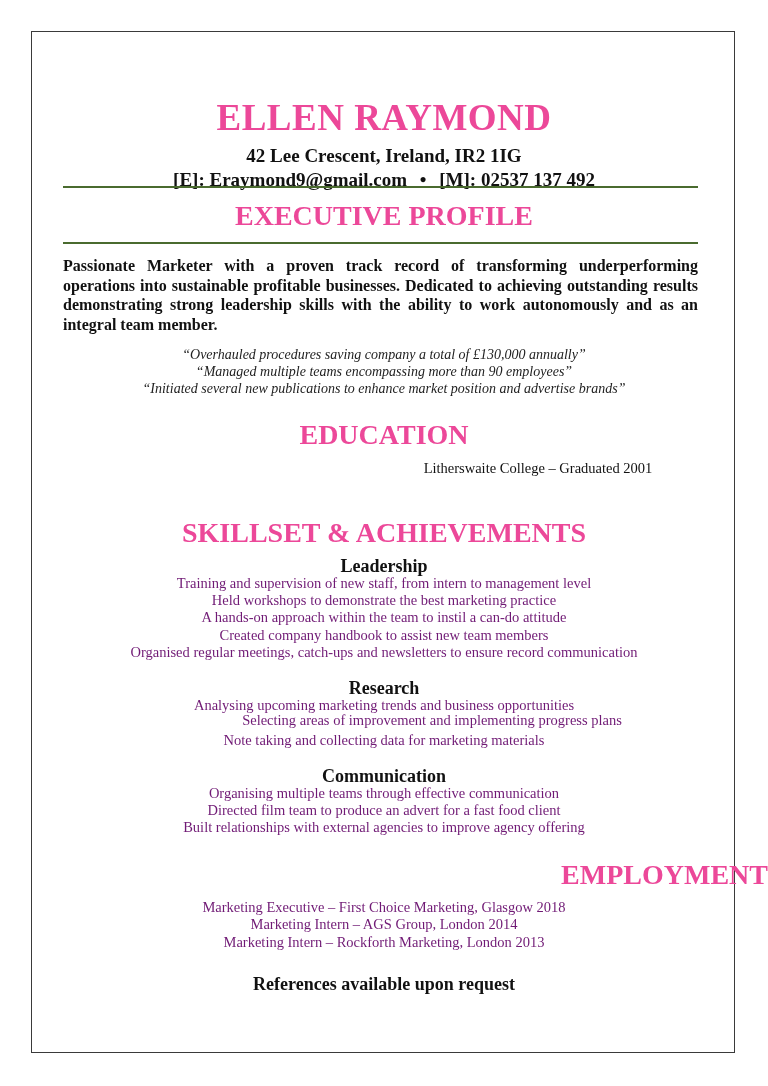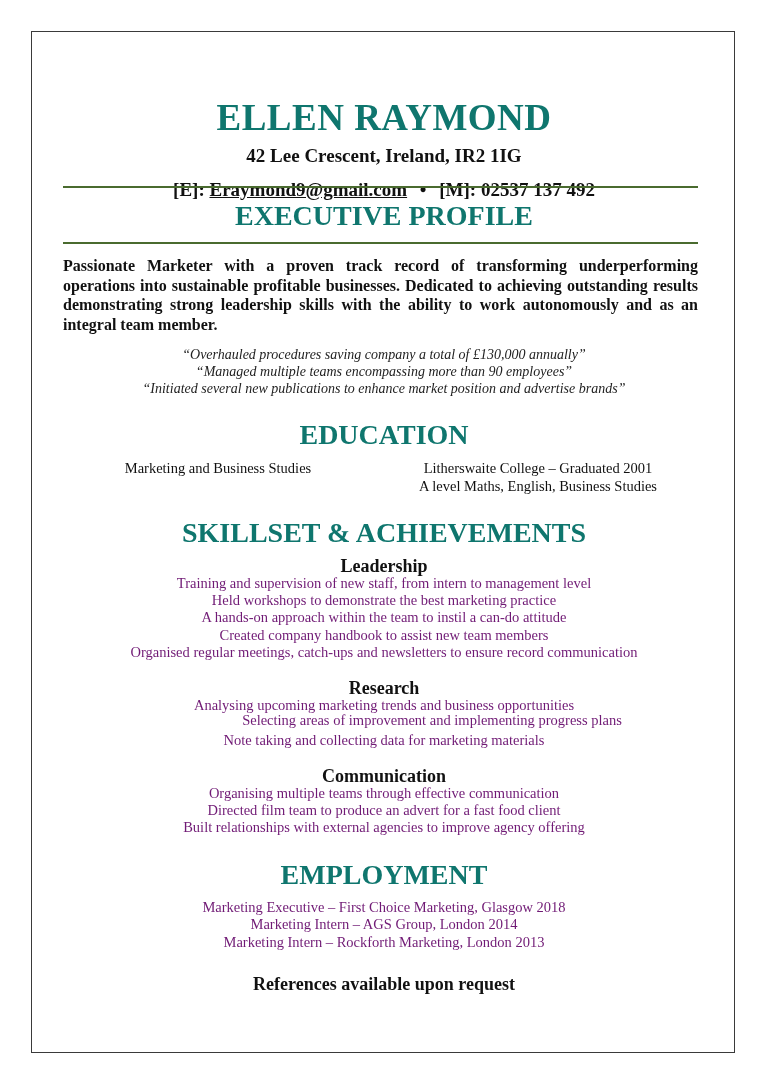--- a/index.html
+++ b/index.html
@@ -1,62 +1,60 @@
 <!DOCTYPE html>
 <html><head>
 <meta charset="utf-8">
 <style>
   html, body { margin:0; padding:0; background:#fff; }
   body { width:768px; height:1086px; position:relative; font-family:"DejaVu Serif", serif; color:#111; overflow:hidden; }
   .frame { position:absolute; left:31px; top:31px; width:704px; height:1022px; border:1px solid #3a3a3a; box-sizing:border-box; }
   .abs { position:absolute; left:0; width:768px; text-align:center; white-space:nowrap; }
-  .green { color:#0f766e; font-weight:bold; font-family:"Liberation Serif", serif; }
+  .green { color:#ec4899; font-weight:bold; font-family:"Liberation Serif", serif; }
   .name { top:96px; font-size:37px; letter-spacing:0.5px; line-height:44px; }
   .contact { font-family:"Liberation Serif", serif; font-weight:bold; font-size:19px; line-height:19px; }
   .rule { position:absolute; left:63px; width:635px; height:2px; background:#4a6b2f; }
   .h2 { font-size:28px; line-height:26px; }
   .profile { position:absolute; left:63px; width:635px; top:256px; font-family:"Liberation Serif", serif; font-weight:bold; font-size:16px; line-height:19.5px; text-align:justify; text-align-last:left; }
   .quote { font-family:"Liberation Serif", serif; font-style:italic; font-size:14px; line-height:17.5px; color:#222; }
   .body { font-family:"Liberation Serif", serif; font-size:14.5px; line-height:17.5px; color:#701a75; }
   .sub { font-family:"Liberation Serif", serif; font-weight:bold; font-size:18px; line-height:18px; }
   .edu-col { position:absolute; top:459px; width:320px; text-align:center; font-family:"Liberation Serif", serif; font-size:14.5px; line-height:18px; }
   a.email { color:#111; text-decoration:underline; }
 </style>
 </head>
 <body>
 
 <div class="frame"></div>
 
 <div class="abs green name">ELLEN RAYMOND</div>
 <div class="abs contact" style="top:146px;">42 Lee Crescent, Ireland, IR2 1IG</div>
-<div class="abs contact" style="top:180px;">
+<div class="abs contact" style="top:170px;">
   <span>[E]:</span>
   <a class="email">Eraymond9@gmail.com</a>
   <span style="margin:0 8px;">•</span>
   <span>[M]:</span>
   <span>02537 137 492</span>
 </div>
 
 <div class="rule" style="top:186px;"></div>
 <div class="abs green h2" style="top:203px;">EXECUTIVE PROFILE</div>
 <div class="rule" style="top:242px;"></div>
 
 <div class="profile">Passionate Marketer with a proven track record of transforming underperforming operations into sustainable profitable businesses. Dedicated to achieving outstanding results demonstrating strong leadership skills with the ability to work autonomously and as an integral team member.</div>
 
 <div class="abs quote" style="top:346px;">“Overhauled procedures saving company a total of £130,000 annually”</div>
 <div class="abs quote" style="top:363px;">“Managed multiple teams encompassing more than 90 employees”</div>
 <div class="abs quote" style="top:380px;">“Initiated several new publications to enhance market position and advertise brands”</div>
 
 <div class="abs green h2" style="top:422px;">EDUCATION</div>
 <div class="edu-col" style="left:58px;">
-  <div>Marketing and Business Studies</div>
 </div>
 <div class="edu-col" style="left:378px;">
   <div>Litherswaite College – Graduated 2001</div>
-  <div>A level Maths, English, Business Studies</div>
 </div>
 
 <div class="abs green h2" style="top:520px;">SKILLSET &amp; ACHIEVEMENTS</div>
 
 <div class="abs sub" style="top:557px;">Leadership</div>
 <div class="abs body" style="top:575px;">Training and supervision of new staff, from intern to management level</div>
 <div class="abs body" style="top:592px;">Held workshops to demonstrate the best marketing practice</div>
 <div class="abs body" style="top:609px;">A hands-on approach within the team to instil a can-do attitude</div>
 <div class="abs body" style="top:627px;">Created company handbook to assist new team members</div>
 <div class="abs body" style="top:644px;">Organised regular meetings, catch-ups and newsletters to ensure record communication</div>
@@ -64,18 +62,18 @@
 <div class="abs sub" style="top:679px;">Research</div>
 <div class="abs body" style="top:697px;">Analysing upcoming marketing trends and business opportunities</div>
 <div class="abs body" style="top:712px;margin-left:48px;">Selecting areas of improvement and implementing progress plans</div>
 <div class="abs body" style="top:732px;">Note taking and collecting data for marketing materials</div>
 
 <div class="abs sub" style="top:767px;">Communication</div>
 <div class="abs body" style="top:785px;">Organising multiple teams through effective communication</div>
 <div class="abs body" style="top:802px;">Directed film team to produce an advert for a fast food client</div>
 <div class="abs body" style="top:819px;">Built relationships with external agencies to improve agency offering</div>
 
-<div class="abs green h2" style="top:862px;">EMPLOYMENT</div>
+<div class="abs green h2" style="top:862px;text-align:right;">EMPLOYMENT</div>
 <div class="abs body" style="top:899px;">Marketing Executive – First Choice Marketing, Glasgow 2018</div>
 <div class="abs body" style="top:916px;">Marketing Intern – AGS Group, London 2014</div>
 <div class="abs body" style="top:934px;">Marketing Intern – Rockforth Marketing, London 2013</div>
 
 <div class="abs sub" style="top:975px;">References available upon request</div>
 
 </body></html>

